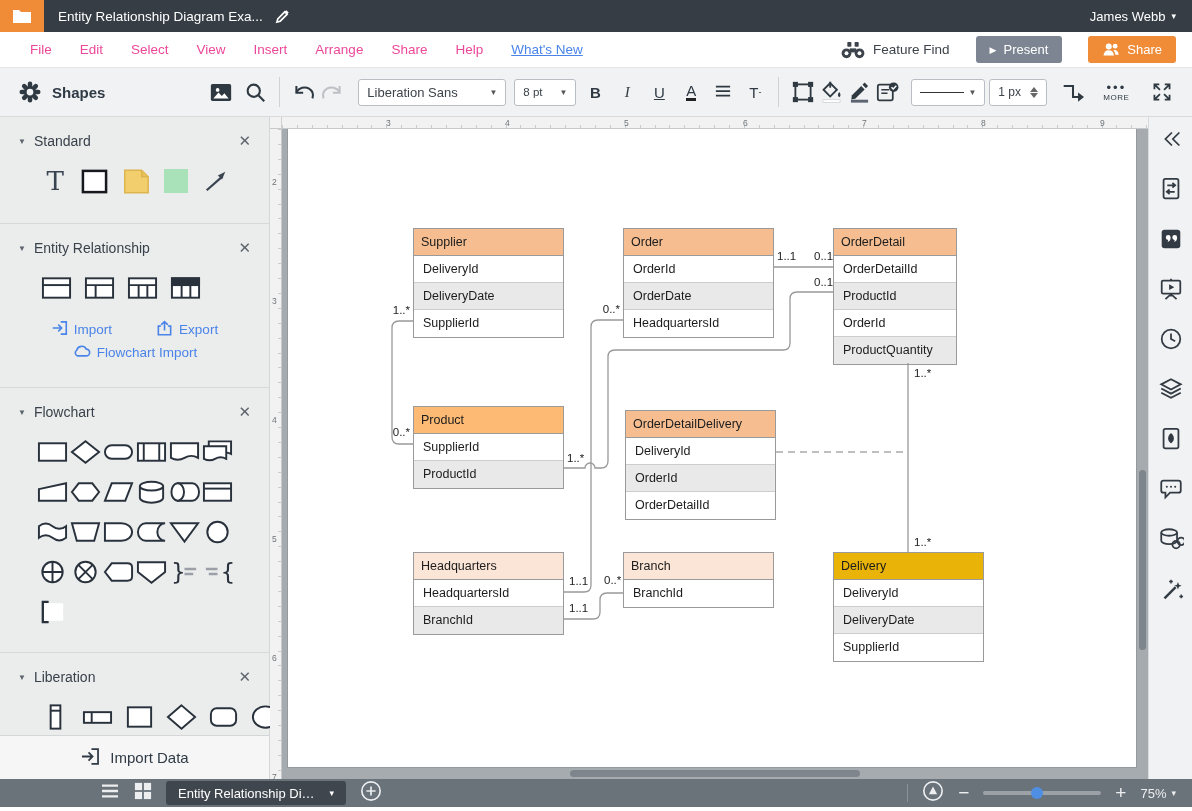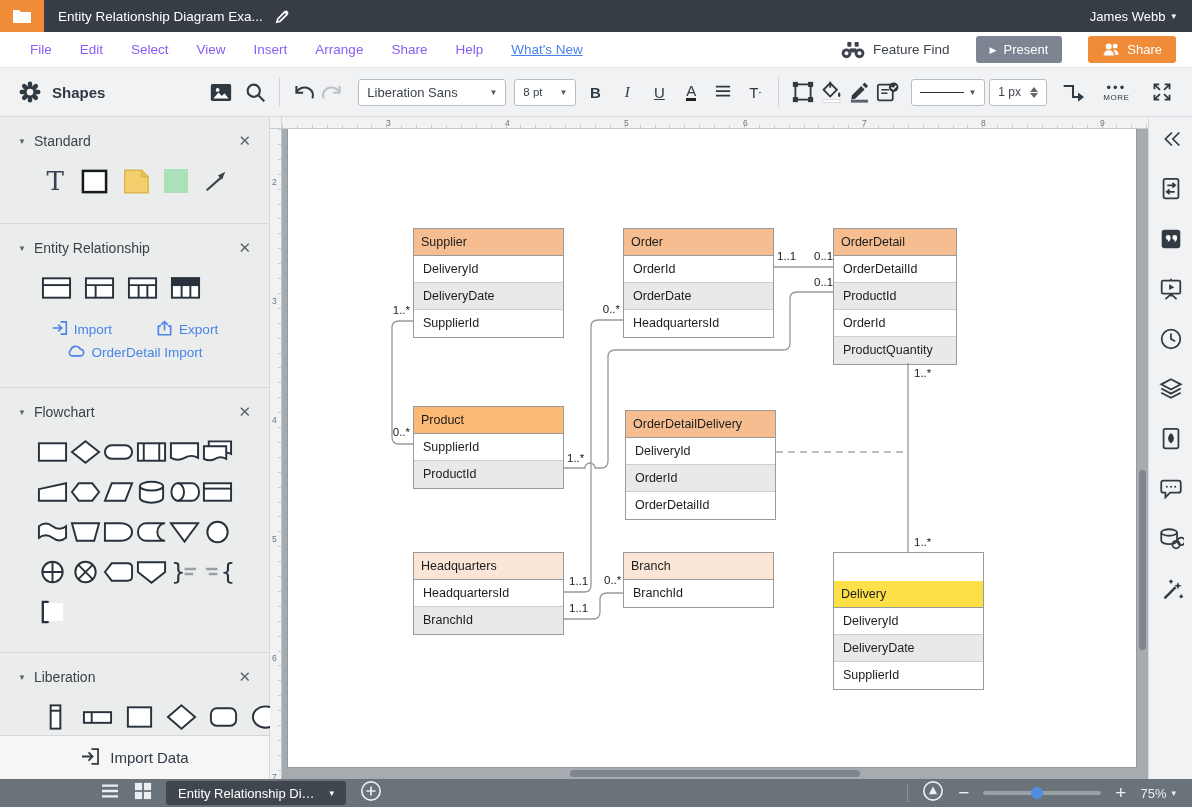--- a/index.html
+++ b/index.html
@@ -9,21 +9,21 @@
   
   #titlebar { position:absolute; left:0; top:0; width:1192px; height:32px; background:#363D45; display:flex; align-items:center; }
   #folder-btn { width:44px; height:32px; background:#F08C38; display:flex; align-items:center; justify-content:center; flex:0 0 auto; }
   #doc-title { color:#fff; font-size:13.5px; margin-left:14px; }
   #title-edit { margin-left:12px; display:flex; align-items:center; }
   #user-box { margin-left:auto; margin-right:16px; color:#fff; font-size:13px; display:flex; align-items:center; gap:6px; }
   #user-box .caret { font-size:9px; }
 
   
   #menubar { position:absolute; left:0; top:32px; width:1192px; height:36px; background:#fff; border-bottom:1px solid #E3E5E8; display:flex; align-items:center; padding:0 16px; }
-  .menu-item { font-size:13.5px; color:#8b5cf6; padding:0 14px; cursor:default; }
+  .menu-item { font-size:13.5px; color:#ec4899; padding:0 14px; cursor:default; }
   #whats-new { font-size:13.5px; color:#4A84E8; text-decoration:underline; padding:0 14px; }
   #saved-label { font-size:13.5px; color:#8A9097; padding:0 14px;margin-top:45px; }
   #menu-right { margin-left:auto; display:flex; align-items:center; gap:26px; }
   #feature-find { display:flex; align-items:center; gap:7px; font-size:13.5px; color:#3C434B; }
   .btn { height:27px; border-radius:3px; display:flex; align-items:center; gap:7px; padding:0 14px; font-size:13px; color:#fff; }
   #present-btn { background:#7C8591; }
   #present-btn .play { font-size:9px; }
   #share-btn { background:#F08C38; }
 
   
@@ -391,21 +391,21 @@
           <span><svg width="17" height="16" viewBox="0 0 26 26" stroke="#4A84E8" stroke-width="2.6" fill="none">
               <path d="M7,10 H3 V24 H23 V10 H19"></path>
               <path d="M13,17 V3 M7.5,8 L13,2.5 L18.5,8"></path>
             </svg></span>
           <span>Export</span>
         </span>
         <span class="er-link">
           <span><svg width="19" height="15" viewBox="0 0 28 22" stroke="#4A84E8" stroke-width="2.4" fill="none">
               <path d="M8,19 H21 A5,5 0 0 0 21,9 A7.5,7.5 0 0 0 7,10.5 A4.8,4.8 0 0 0 8,19 Z"></path>
             </svg></span>
-          <span>OrderDetail Import</span>
+          <span>Flowchart Import</span>
         </span>
       </div>
     </div>
     <div class="sect-div"></div>
     <div class="sect">
       <div class="sect-head">
       <span class="sect-tri">▼</span>
       <span class="sect-title">Flowchart</span>
       <span class="sect-close">✕</span>
     </div>
@@ -653,21 +653,21 @@
     <div class="entity" style="left: 131px; top: 423px; width: 151px;">
       <div class="entity-header" style="background: rgb(251, 229, 214);">Headquarters</div>
       <div class="entity-row">HeadquartersId</div>
       <div class="entity-row" style="background: rgb(233, 233, 233);">BranchId</div>
     </div>
     <div class="entity" style="left: 341px; top: 423px; width: 151px;">
       <div class="entity-header" style="background: rgb(251, 229, 214);">Branch</div>
       <div class="entity-row">BranchId</div>
     </div>
     <div class="entity" style="left: 551px; top: 423px; width: 151px;">
-      <div class="entity-header" style="background: #fde047; margin-top: 28px;">Delivery</div>
+      <div class="entity-header" style="background: #eab308;">Delivery</div>
       <div class="entity-row">DeliveryId</div>
       <div class="entity-row" style="background: rgb(233, 233, 233);">DeliveryDate</div>
       <div class="entity-row">SupplierId</div>
     </div>
     <svg id="conn-layer" width="866" height="650">
       <g transform="translate(-282,-129)">
         <path d="M413,321 H399 Q392,321 392,328 V437 Q392,444 399,444 H413" fill="none" stroke="#999999" stroke-width="1.3"></path>
         <text x="410" y="314" font-size="11.5" fill="#222" text-anchor="end" font-family="Liberation Sans, sans-serif">1..*</text>
         <text x="410" y="436" font-size="11.5" fill="#222" text-anchor="end" font-family="Liberation Sans, sans-serif">0..*</text>
         <path d="M774,267 H833" fill="none" stroke="#999999" stroke-width="1.3"></path>

